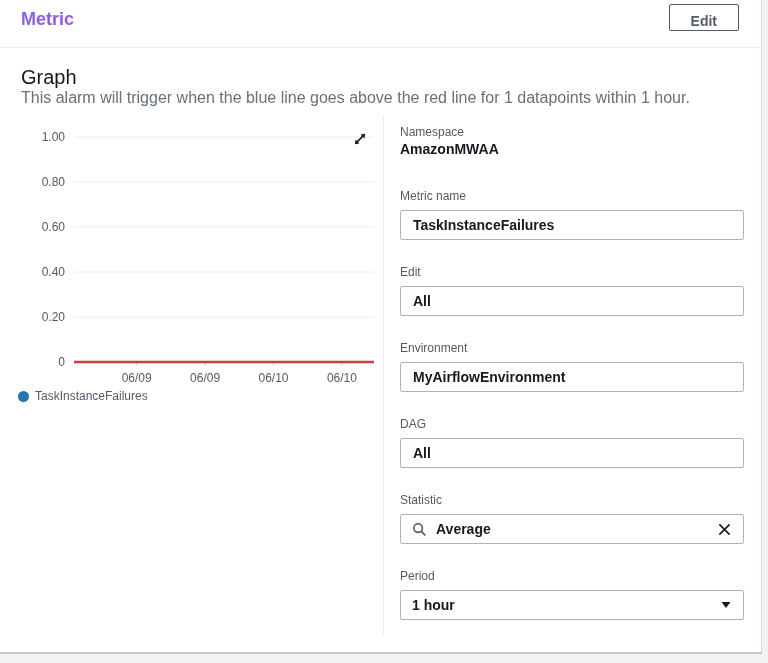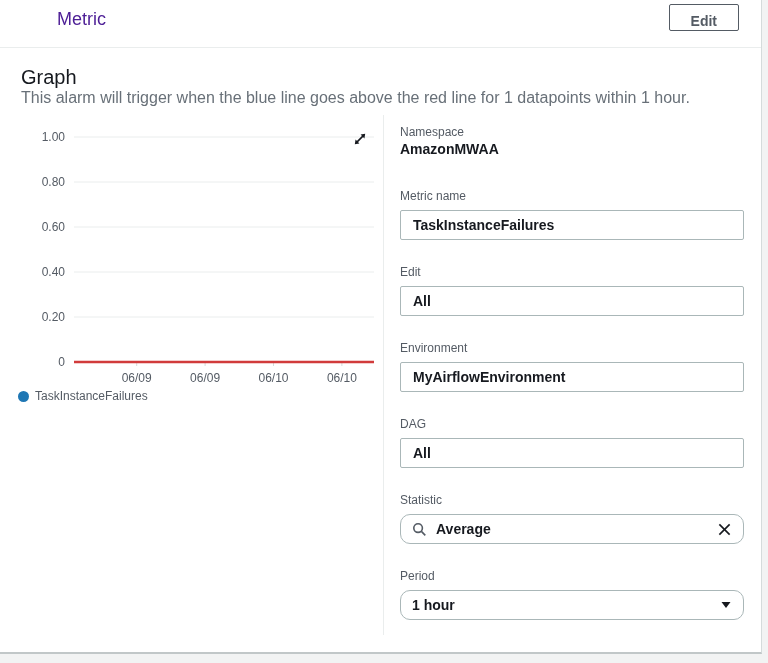--- a/index.html
+++ b/index.html
@@ -17,21 +17,21 @@
     border-right: 1px solid #d5dbdb;
     border-bottom: 2px solid #c1c7c8;
   }
   
   .panel-header {
     position: relative; height: 48px;
     border-bottom: 1px solid #eaeded;
   }
   .panel-title {
     position: absolute; left: 21px; top: 9px;
-    font-size: 18px; font-weight: 400; color: #4c1d95; margin-left: 36px;
+    font-size: 18px; font-weight: 700; color: #8b5cf6;
   }
   .edit-btn {
     position: absolute; right: 22px; top: 4px;
     height: 27px; padding: 8px 21px;
     background: #ffffff;
     border: 1px solid #545b64; border-radius: 2px;
     font-family: "Liberation Sans", sans-serif;
     font-size: 14px; font-weight: 700; color: #545b64;
     cursor: pointer;
   }
@@ -62,21 +62,21 @@
     display: block; margin-top: 6px; width: 344px; height: 30px;
     border: 1px solid #aab7b8; border-radius: 2px;
     padding: 0 12px;
     font-family: "Liberation Sans", sans-serif;
     font-size: 14px; font-weight: 700; color: #16191f;
     background: #ffffff;
   }
   .combo {
     display: flex; align-items: center; margin-top: 6px;
     width: 344px; height: 30px;
-    border: 1px solid #aab7b8; border-radius: 10px;
+    border: 1px solid #aab7b8; border-radius: 2px;
     padding: 8px 11px; background: #ffffff; cursor: pointer;
   }
   .combo .value { font-size: 14px; font-weight: 700; color: #16191f; }
   .combo .spacer { flex: 1; }
   .combo .value.with-icon { margin-left: 9px; }
   .icon-btn { display: flex; align-items: center; cursor: pointer; }
 </style>
 </head>
 <body>
 

